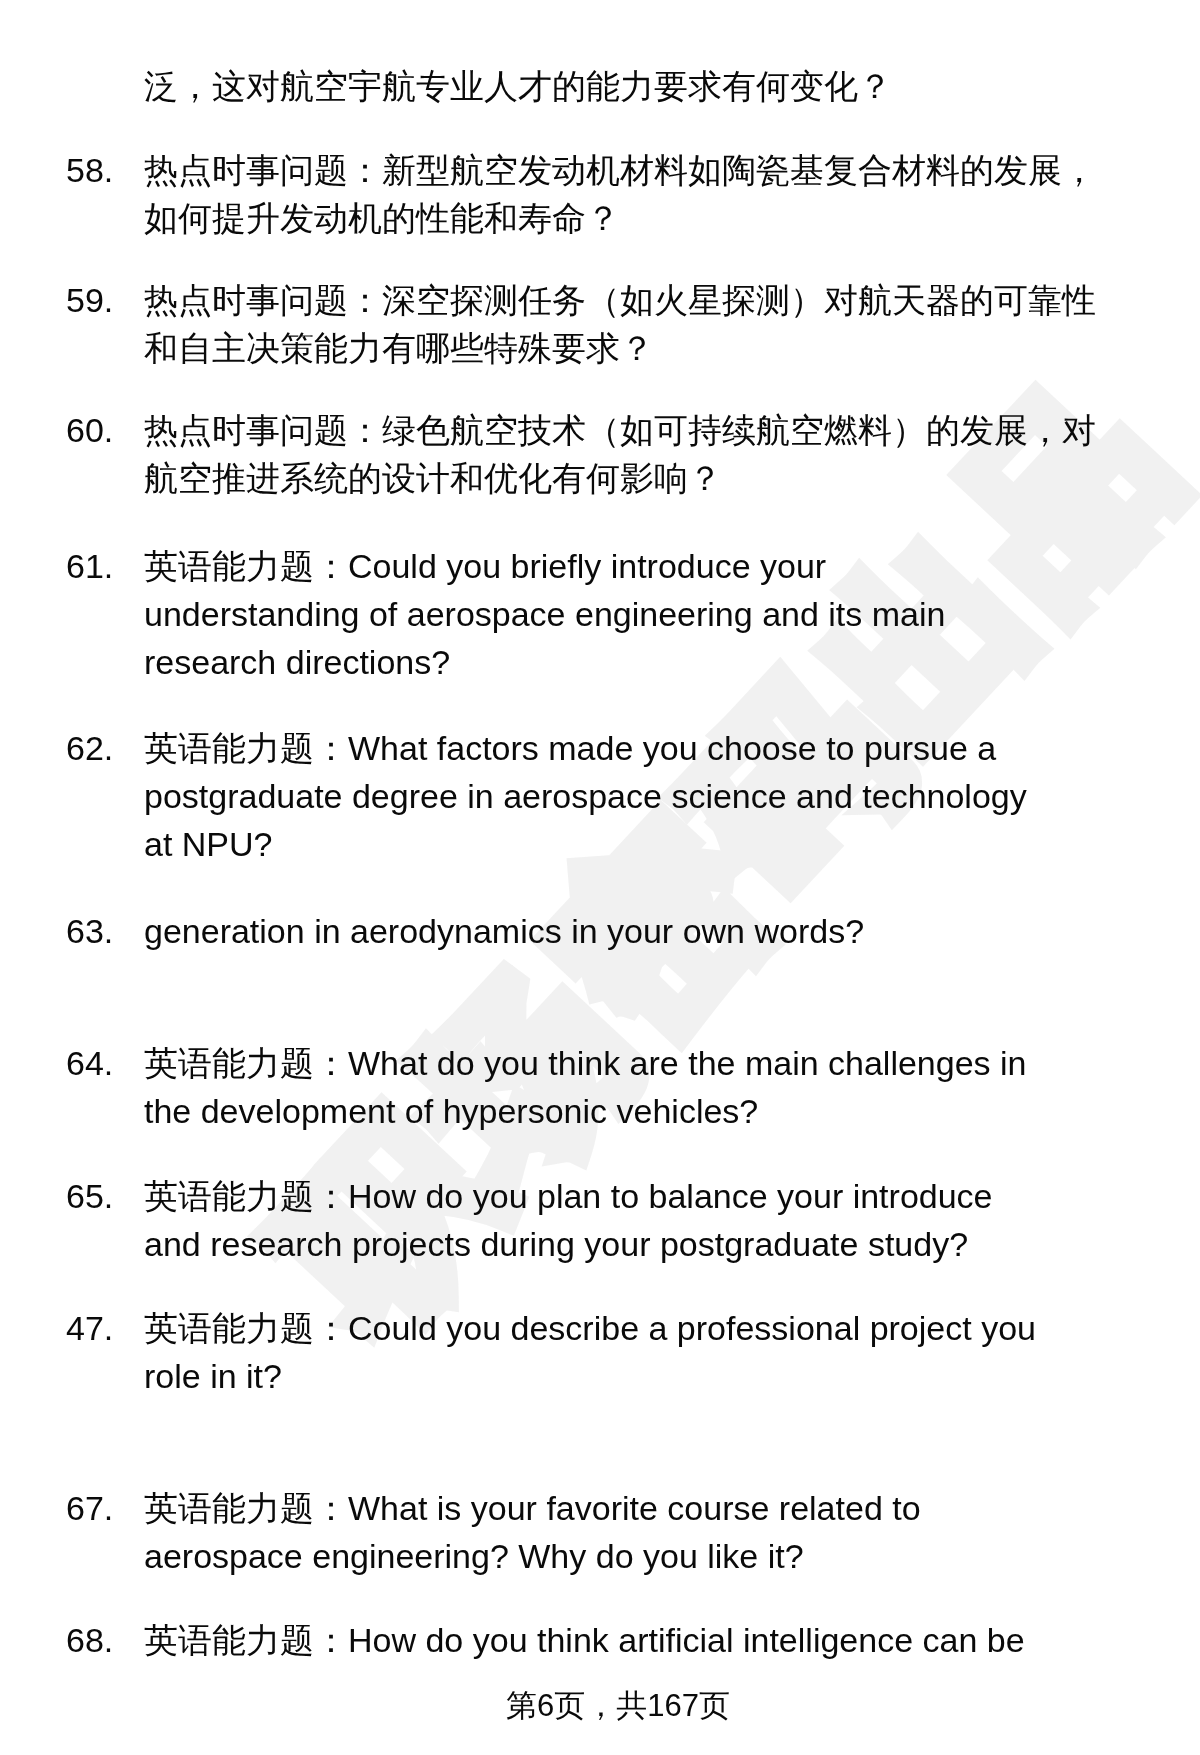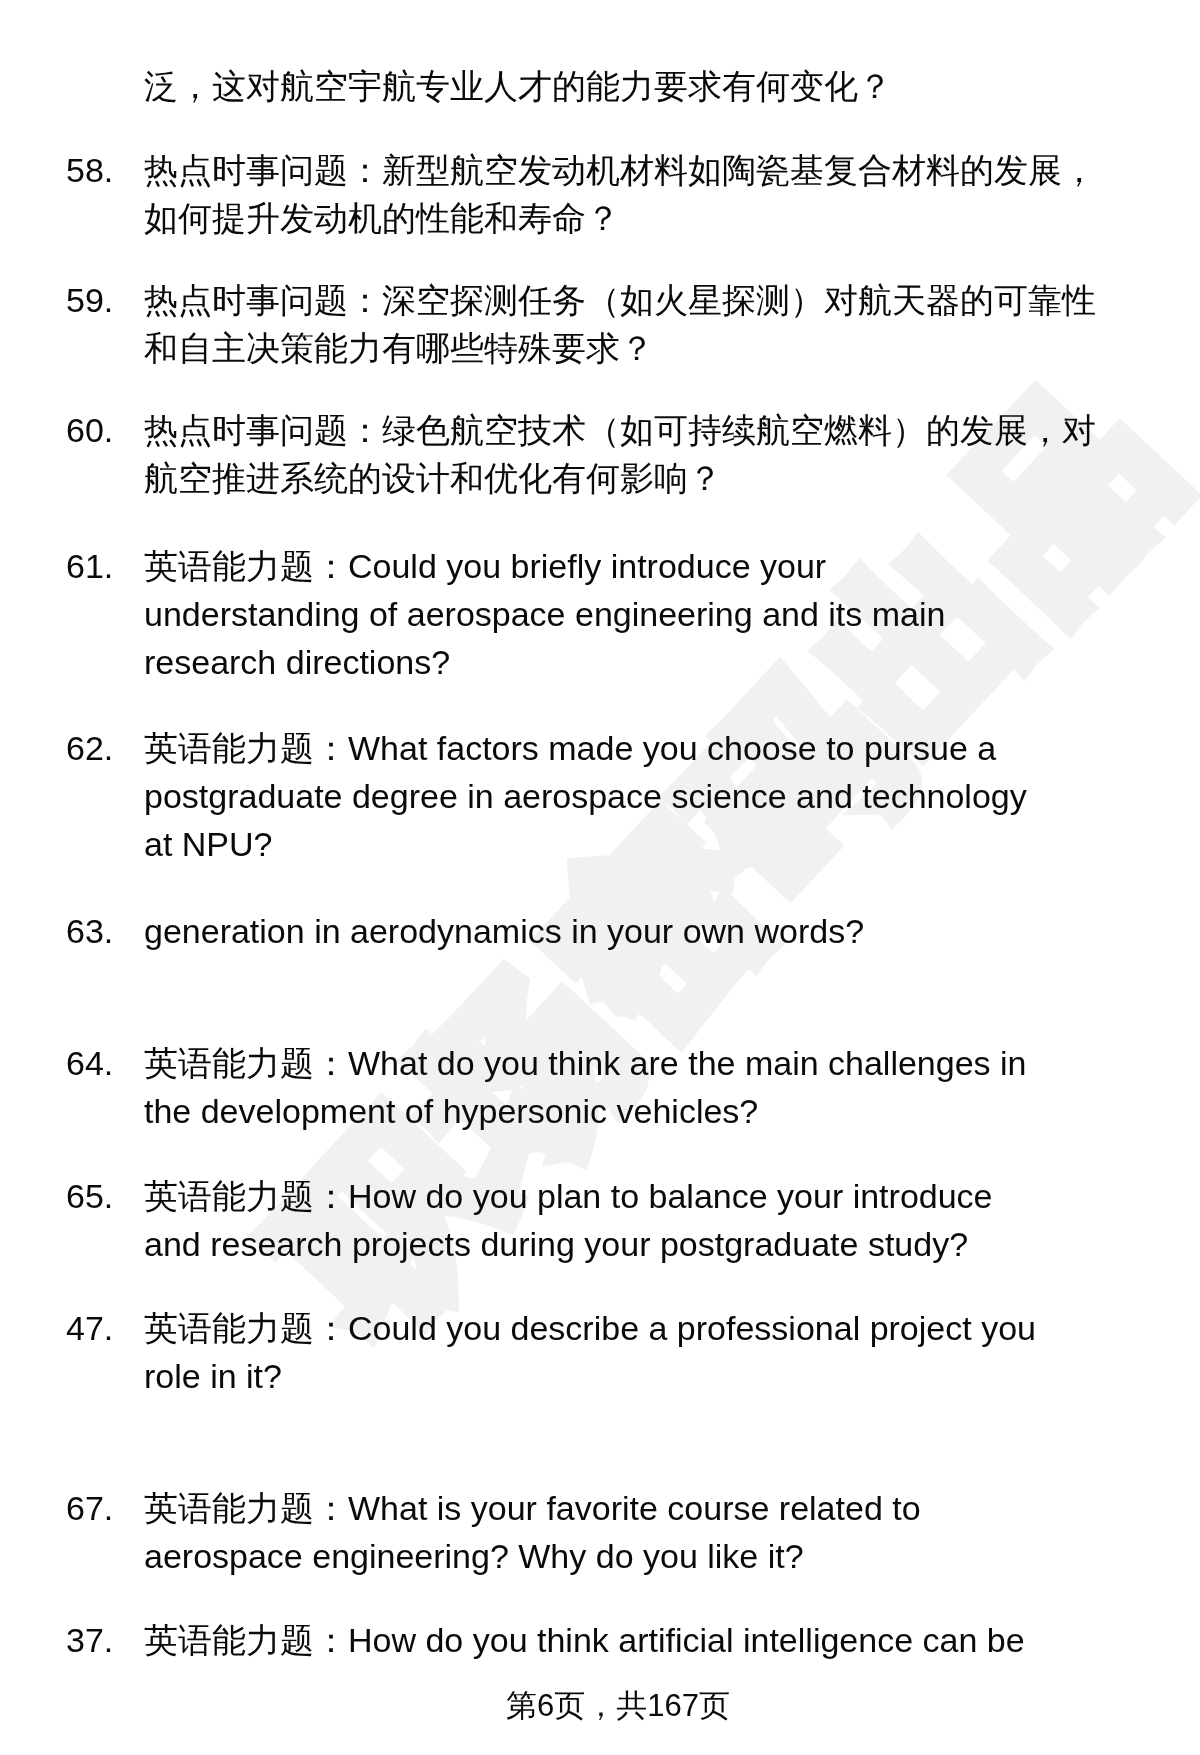--- a/index.html
+++ b/index.html
@@ -110,20 +110,20 @@
 
   <div class="item" style="top:1484px">
     <div class="num">67.</div>
     <div class="lines">
       <div class="line">英语能力题：What is your favorite course related to</div>
       <div class="line">aerospace engineering? Why do you like it?</div>
     </div>
   </div>
 
   <div class="item" style="top:1616px">
-    <div class="num">37.</div>
+    <div class="num">68.</div>
     <div class="lines">
       <div class="line">英语能力题：How do you think artificial intelligence can be</div>
     </div>
   </div>
 </div>
 
 <div class="footer">第6页，共167页</div>
 
 </body></html>

